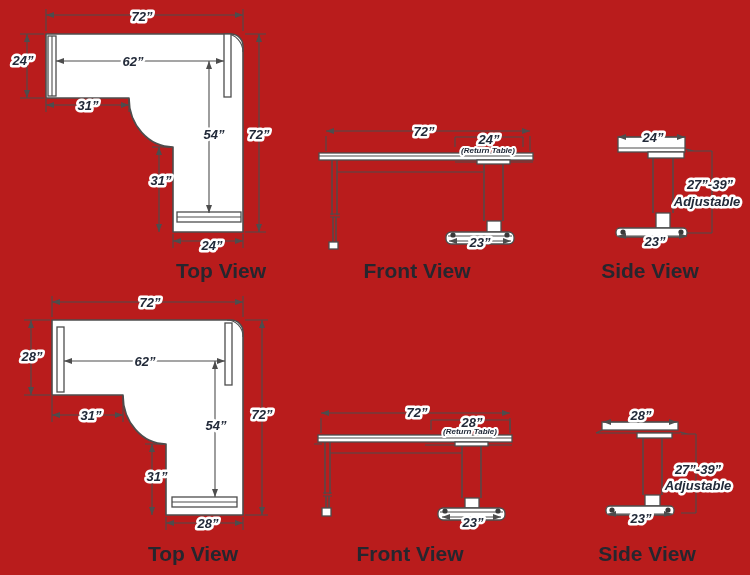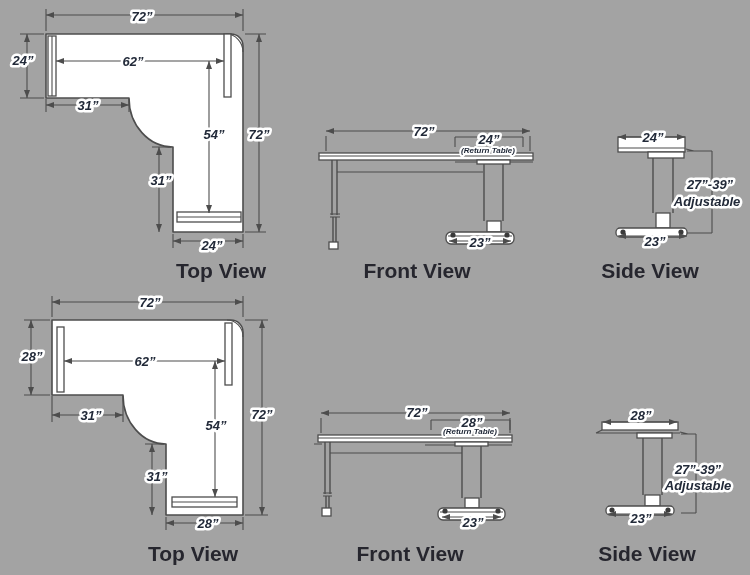--- a/index.html
+++ b/index.html
@@ -1,16 +1,16 @@
 <!DOCTYPE html>
 <html><head>
 <meta charset="utf-8">
 <style>
   html,body{margin:0;padding:0;background:#ffffff;}
-  #sheet{position:relative;width:750px;height:575px;background:#a3a3a3;overflow:hidden;
+  #sheet{position:relative;width:750px;height:575px;background:#b91c1c;overflow:hidden;
          font-family:"Liberation Sans",sans-serif;}
   svg text{user-select:none;}
   .outline{fill:#ffffff;stroke:#4d4d4d;stroke-width:1.6;stroke-linejoin:round;}
   .shape{fill:#ffffff;stroke:#4d4d4d;stroke-width:1.3;}
   .ln{fill:none;stroke:#4d4d4d;stroke-width:1.4;}
   .thin{fill:none;stroke:#4d4d4d;stroke-width:1.1;}
   .dim{fill:none;stroke:#4d4d4d;stroke-width:1.1;
        marker-start:url(#arw);marker-end:url(#arw);}
   .dark{fill:#3a3a3a;stroke:none;}
   .lbl{font:italic 700 13px "Liberation Sans",sans-serif;fill:#222a39;text-anchor:middle;

